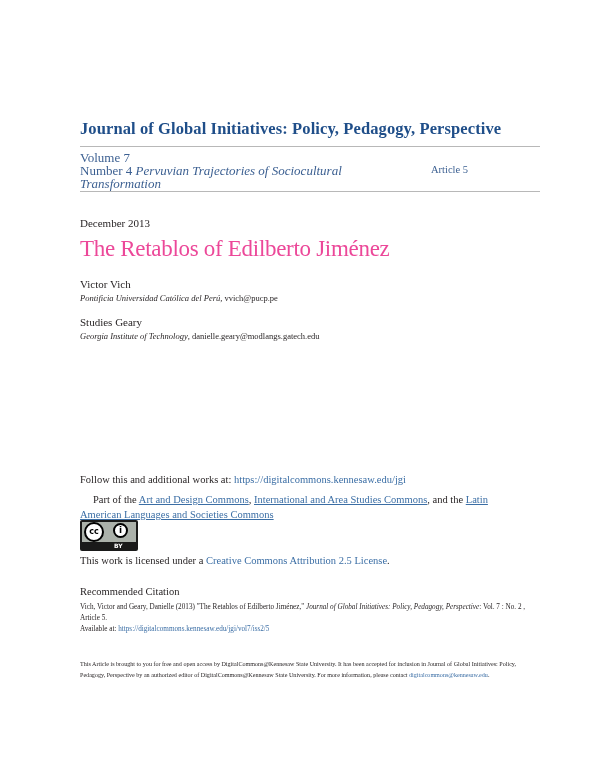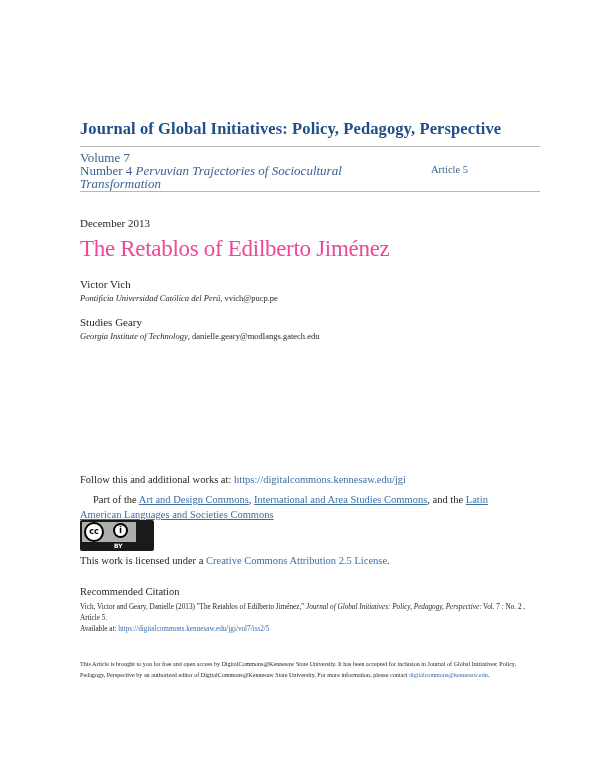--- a/index.html
+++ b/index.html
@@ -26,21 +26,21 @@
     .affil { position: absolute; left: 80px; font-size: 8.5px; color: #231f20; white-space: nowrap; }
     .affil em { font-style: italic; }
 
     .follow { position: absolute; left: 80px; top: 474px; font-size: 10.5px; color: #231f20; white-space: nowrap; }
     .link { color: #3b6ea5; text-align: center; }
     .ulink { color: #3b6ea5; text-decoration: underline; }
     .partof { position: absolute; left: 80px; top: 492px; width: 440px; font-size: 10.5px;
               line-height: 15px; color: #231f20; text-indent: 13px; }
 
     .cc-badge { position: absolute; left: 80px; top: 520px; width: 58px; height: 31px; background: #1a1a1a;
-                border-radius: 2px; padding-left: 16px; }
+                border-radius: 2px; }
     .cc-badge .inner { position: absolute; left: 2px; top: 2px; width: 54px; height: 20px; background: #abb1aa; }
     .cc-badge .cc-circle { position: absolute; left: 4px; top: 2px; width: 20px; height: 20px; border-radius: 50%;
                            background: #fff; border: 2px solid #000; box-sizing: border-box;
                            font: bold 8px "DejaVu Sans", sans-serif; color: #000; text-align: center; line-height: 16px; }
     .cc-badge .by-circle { position: absolute; left: 33px; top: 3px; width: 15px; height: 15px; border-radius: 50%;
                            background: #fff; border: 2px solid #000; box-sizing: border-box;
                            font: bold 9px "DejaVu Sans", sans-serif; color: #000; text-align: center; line-height: 11px; }
     .cc-badge .by-text { position: absolute; left: 34px; top: 22px; font: bold 6px "DejaVu Sans", sans-serif; color: #fff; }
 
     .license { position: absolute; left: 80px; top: 555px; font-size: 10.5px; color: #231f20; white-space: nowrap; }

